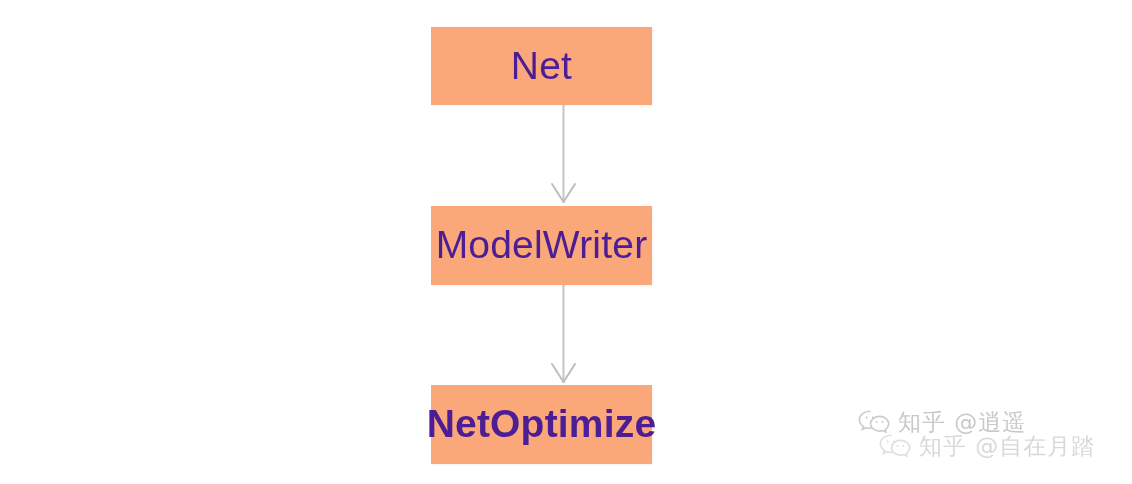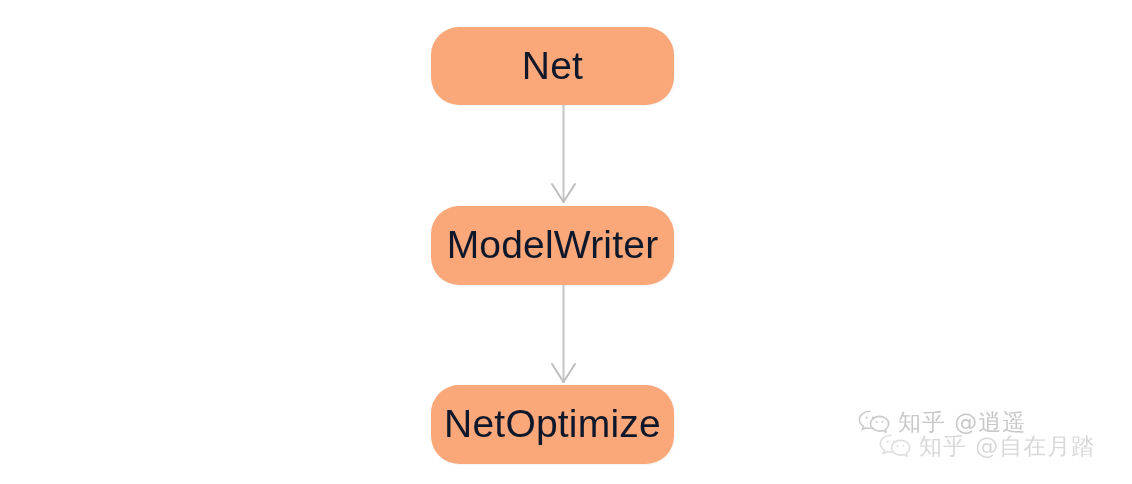--- a/index.html
+++ b/index.html
@@ -20,42 +20,41 @@
     left: 0;
     top: 0;
     width: 1132px;
     height: 484px;
   }
 
   
   .node {
     position: absolute;
     left: 431px;
-    width: 243px;
+    width: 221px;
     background: #faa87a;
     display: flex;
     align-items: center;
     justify-content: center;
-    color: #0f172a;
+    color: #4c1d95;
     font-size: 39px;
     font-weight: 400;
     letter-spacing: 0.2px;
     line-height: 1;
     white-space: nowrap;
     box-shadow: 1px 1px 2px rgba(0,0,0,0.05);
-    border-radius: 28px;
   }
   .node-label {
     display: block;
     transform: translateY(-1px);
   }
 
   #node-net        { top: 27px;  height: 78px; }
   #node-modelwriter{ top: 206px; height: 79px; justify-content: center; }
-  #node-netoptimize{ top: 385px; height: 79px; }
+  #node-netoptimize{ top: 385px; height: 79px; font-weight: bold; }
 
   
   .connector-layer {
     position: absolute;
     left: 0;
     top: 0;
     width: 1132px;
     height: 484px;
     pointer-events: none;
   }

